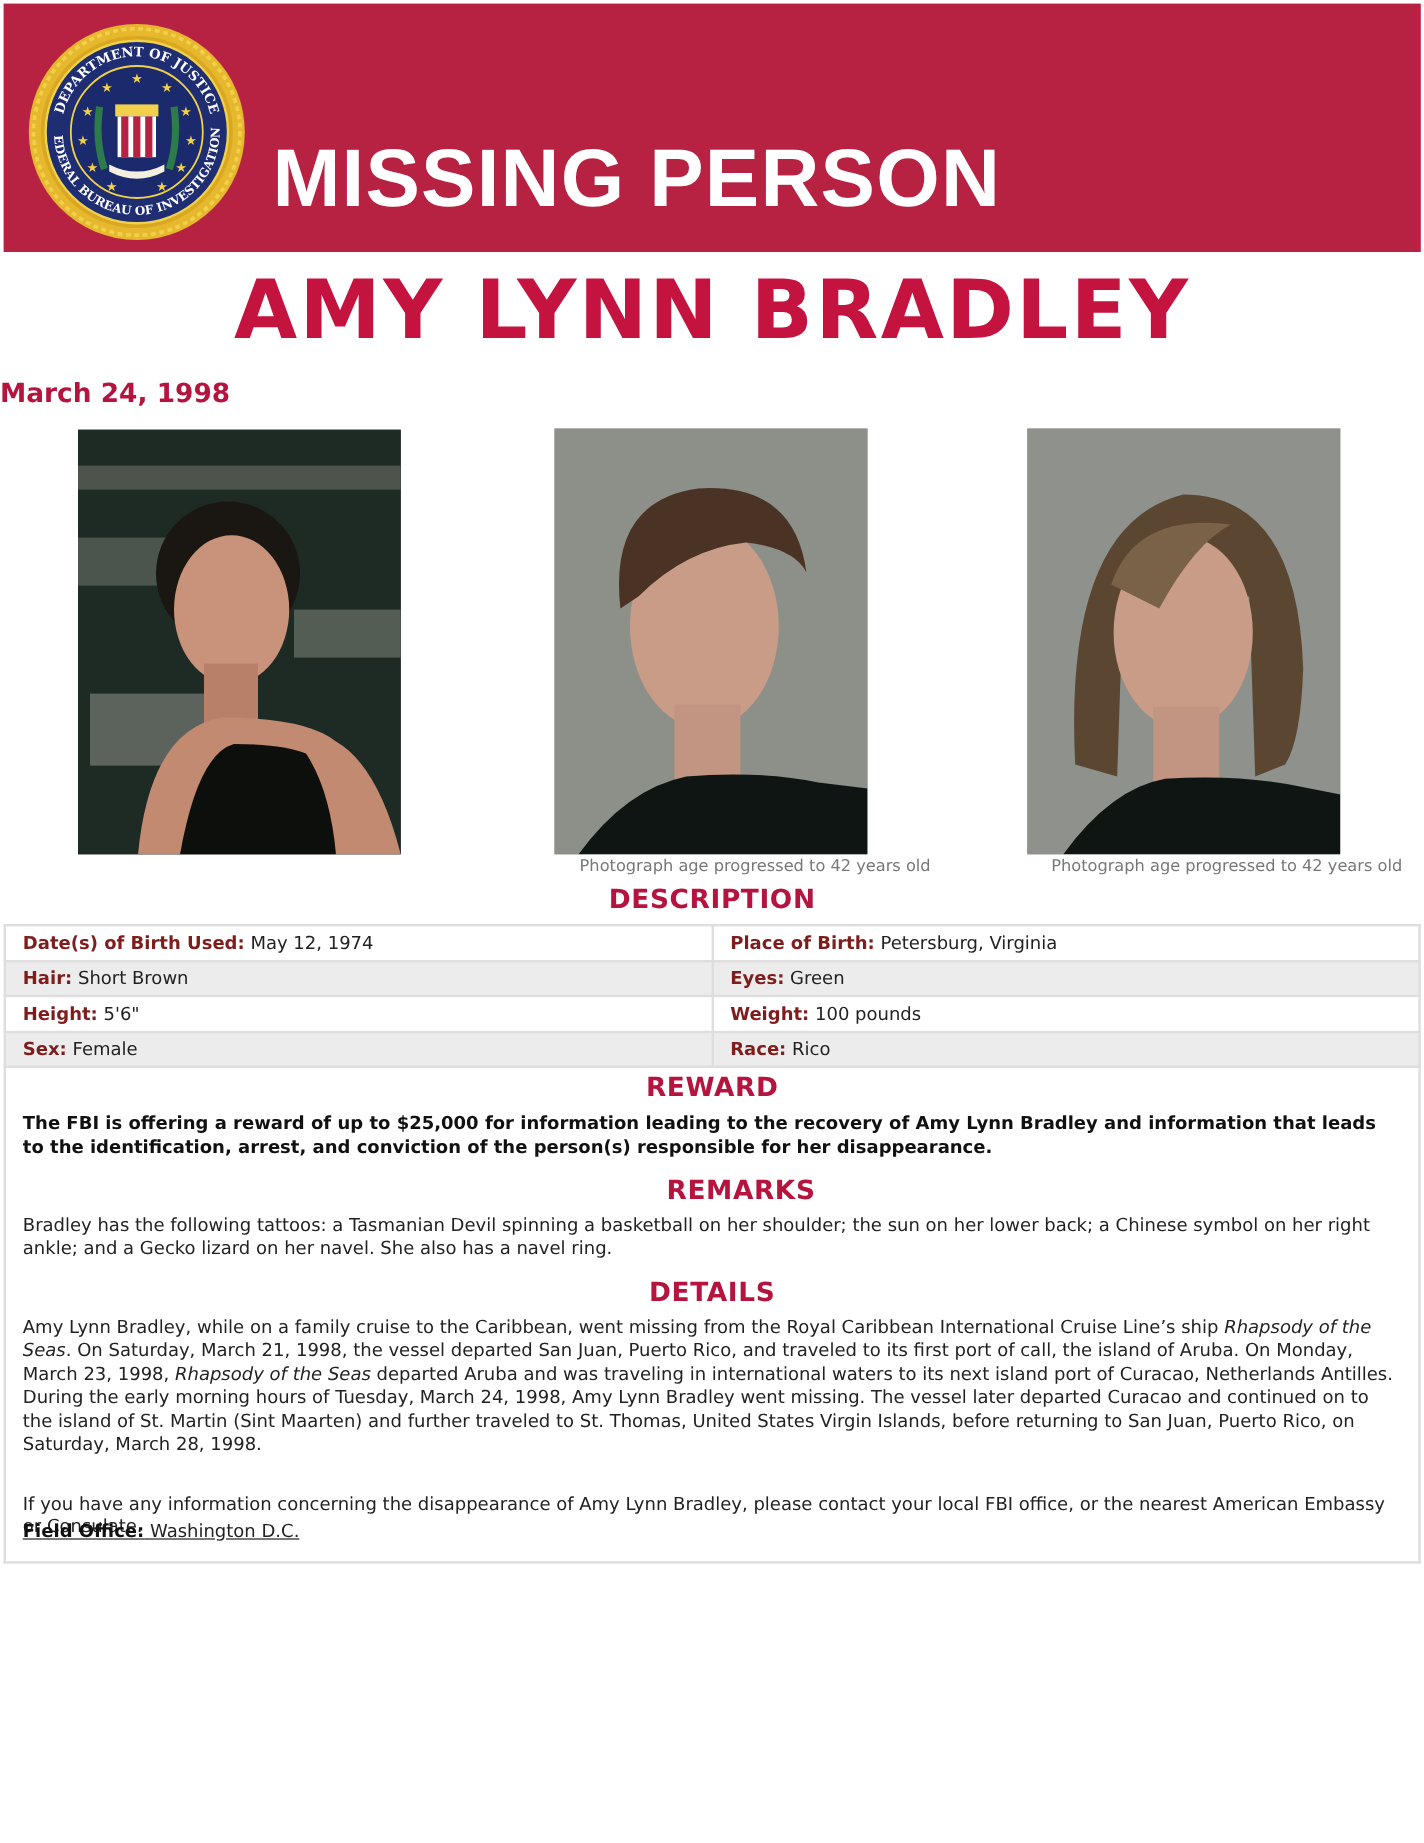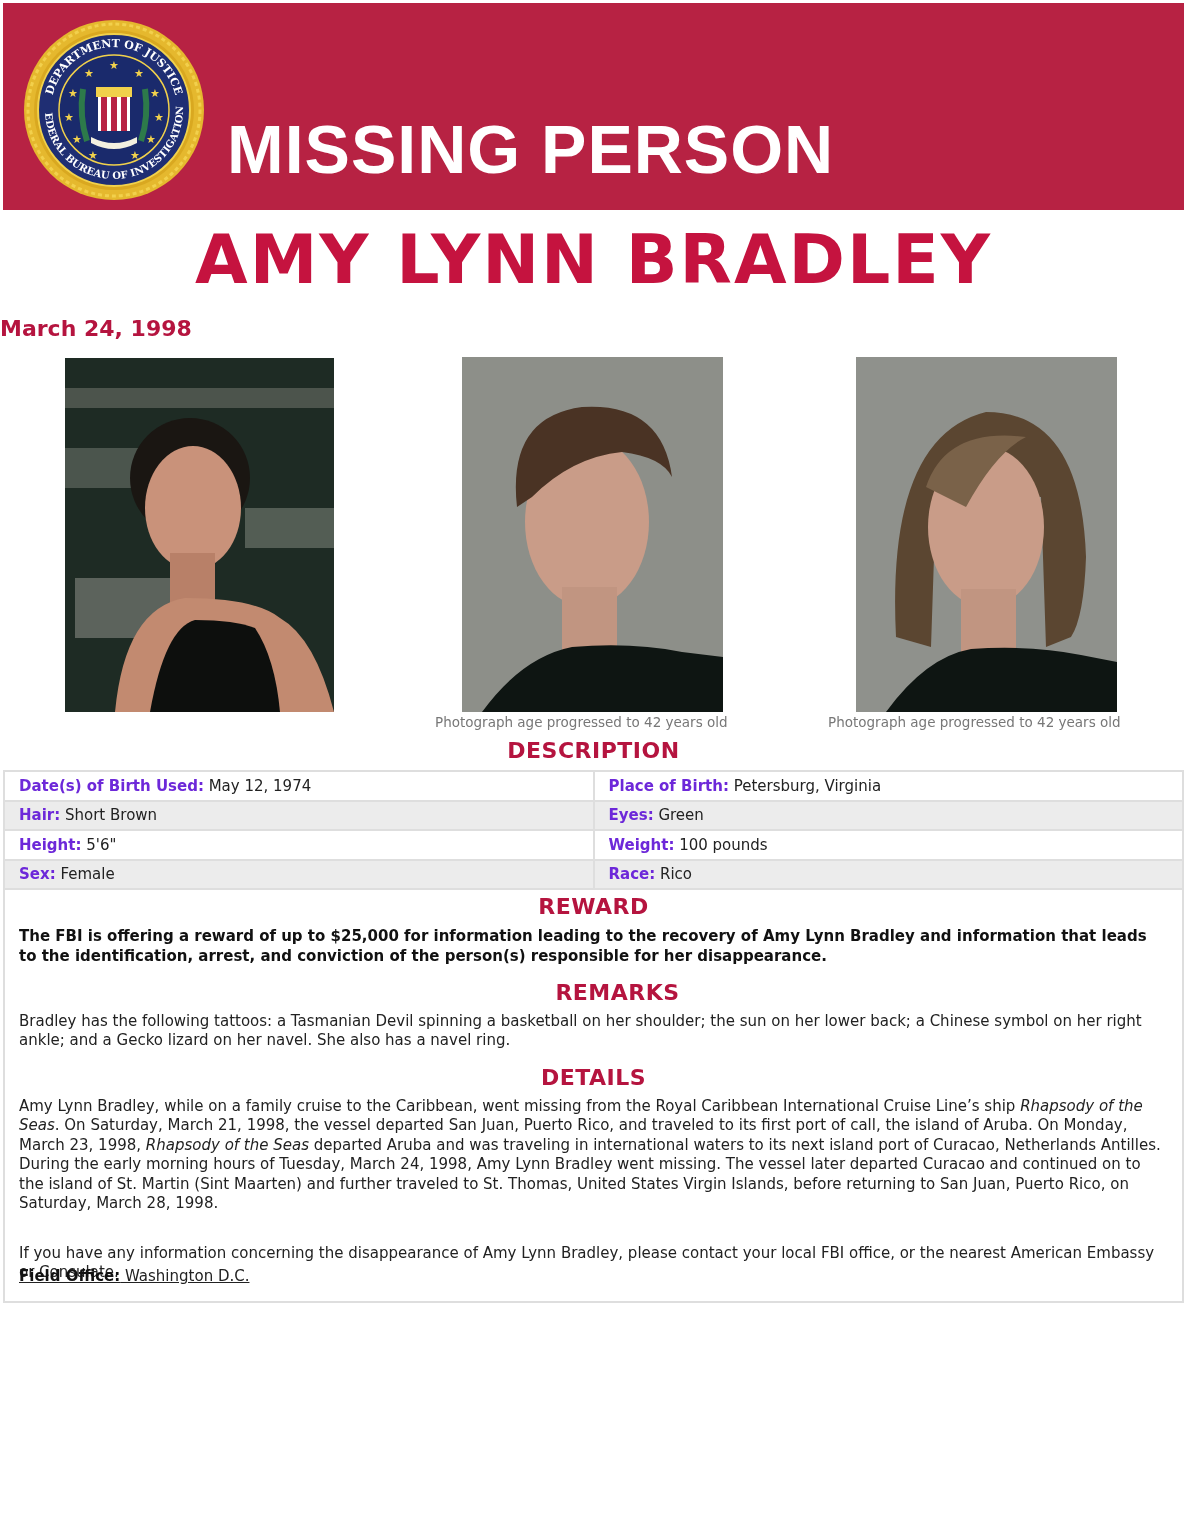--- a/index.html
+++ b/index.html
@@ -29,38 +29,39 @@
     position: absolute; left: 0; width: 1187px; top: 316px; text-align: left;
     font-weight: bold; font-size: 22px; color: #b5143f;
   }
   .photo { position: absolute; overflow: hidden; }
   .photo1 { left: 65px; top: 358px; width: 269px; height: 354px; background: #1d2a22; }
   .photo2 { left: 462px; top: 357px; width: 261px; height: 355px; background: #8e908a; }
   .photo3 { left: 856px; top: 357px; width: 261px; height: 355px; background: #8f918c; }
   .caption {
     position: absolute; top: 714px; font-size: 13.5px; color: #777;
     white-space: nowrap;
+    margin-left: 48px;
   }
   .cap2 { left: 435px; }
   .cap3 { left: 828px; }
   .section-head {
     position: absolute; left: 0; width: 1187px; text-align: center;
     font-weight: bold; font-size: 22px; color: #b5143f; letter-spacing: 0.5px;
   }
   .desc-head { top: 738px; }
   .desc-table {
     position: absolute; left: 3px; top: 770px; width: 1181px;
     border: 2px solid #dedede; border-collapse: collapse;
   }
   .desc-table td {
     height: 29.5px; padding: 0 14px; font-size: 15px; color: #222;
     border: 2px solid #dedede; width: 50%; vertical-align: middle;
   }
   .desc-table tr:nth-child(even) td { background: #ececec; }
-  .desc-table b { font-weight: bold; color: #6d28d9; }
+  .desc-table b { font-weight: bold; color: #7f1d1d; }
   .content-box {
     position: absolute; left: 3px; top: 888px; width: 1181px; height: 415px;
     border: 2px solid #dedede; border-top: none;
   }
   .reward-head { top: 894px; }
   .reward-text {
     position: absolute; left: 19px; top: 926px; width: 1150px;
     font-weight: bold; font-size: 15px; line-height: 20px; color: #111;
   }
   .remarks-head { top: 980px; padding-left: 48px; }

